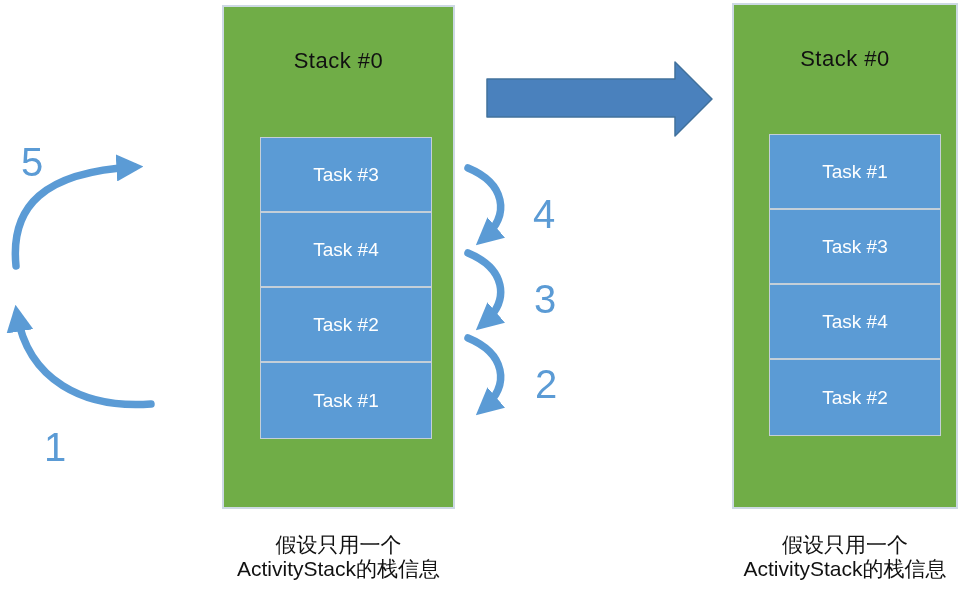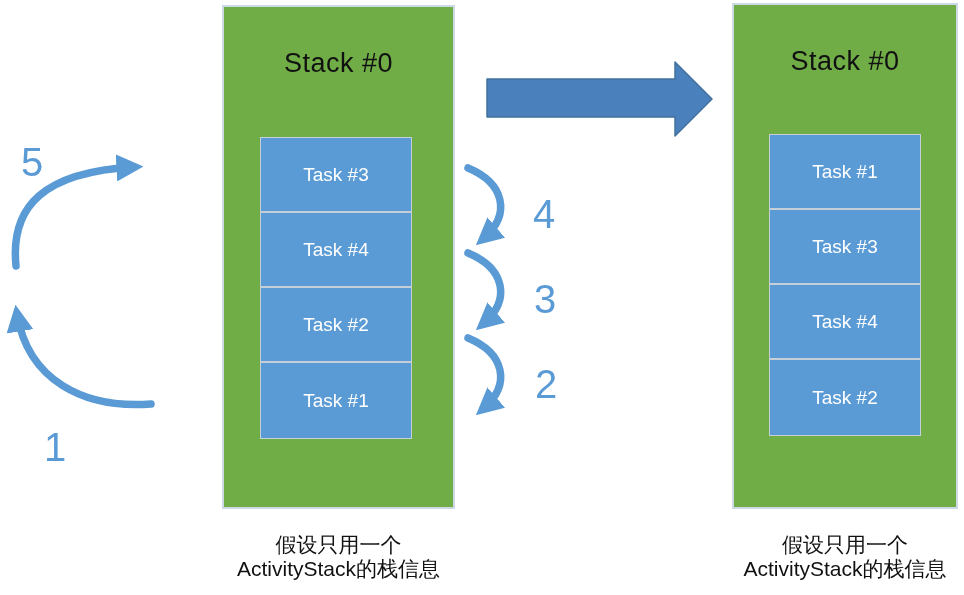--- a/index.html
+++ b/index.html
@@ -14,26 +14,26 @@
     position:absolute;
     background:var(--stack-green);
     border:2px solid var(--stack-border);
     box-sizing:border-box;
   }
   #left-stack{left:222px;top:5px;width:233px;height:504px;}
   #right-stack{left:732px;top:3px;width:226px;height:506px;}
   .stack-title{
     position:absolute;left:0;right:0;top:41px;
     text-align:center;
-    font-size:27px;color:#111111;
+    font-size:22px;color:#111111;
     letter-spacing:0.5px;
   }
   .task-list{
     position:absolute;
-    width:152px;
+    width:172px;
     border:1px solid var(--task-border);
     box-sizing:border-box;
   }
   #left-stack .task-list{left:36px;top:130px;}
   #right-stack .task-list{left:35px;top:129px;}
   .task{
     height:75px;
     background:var(--task-blue);
     border-bottom:2px solid var(--task-border);
     color:#ffffff;

